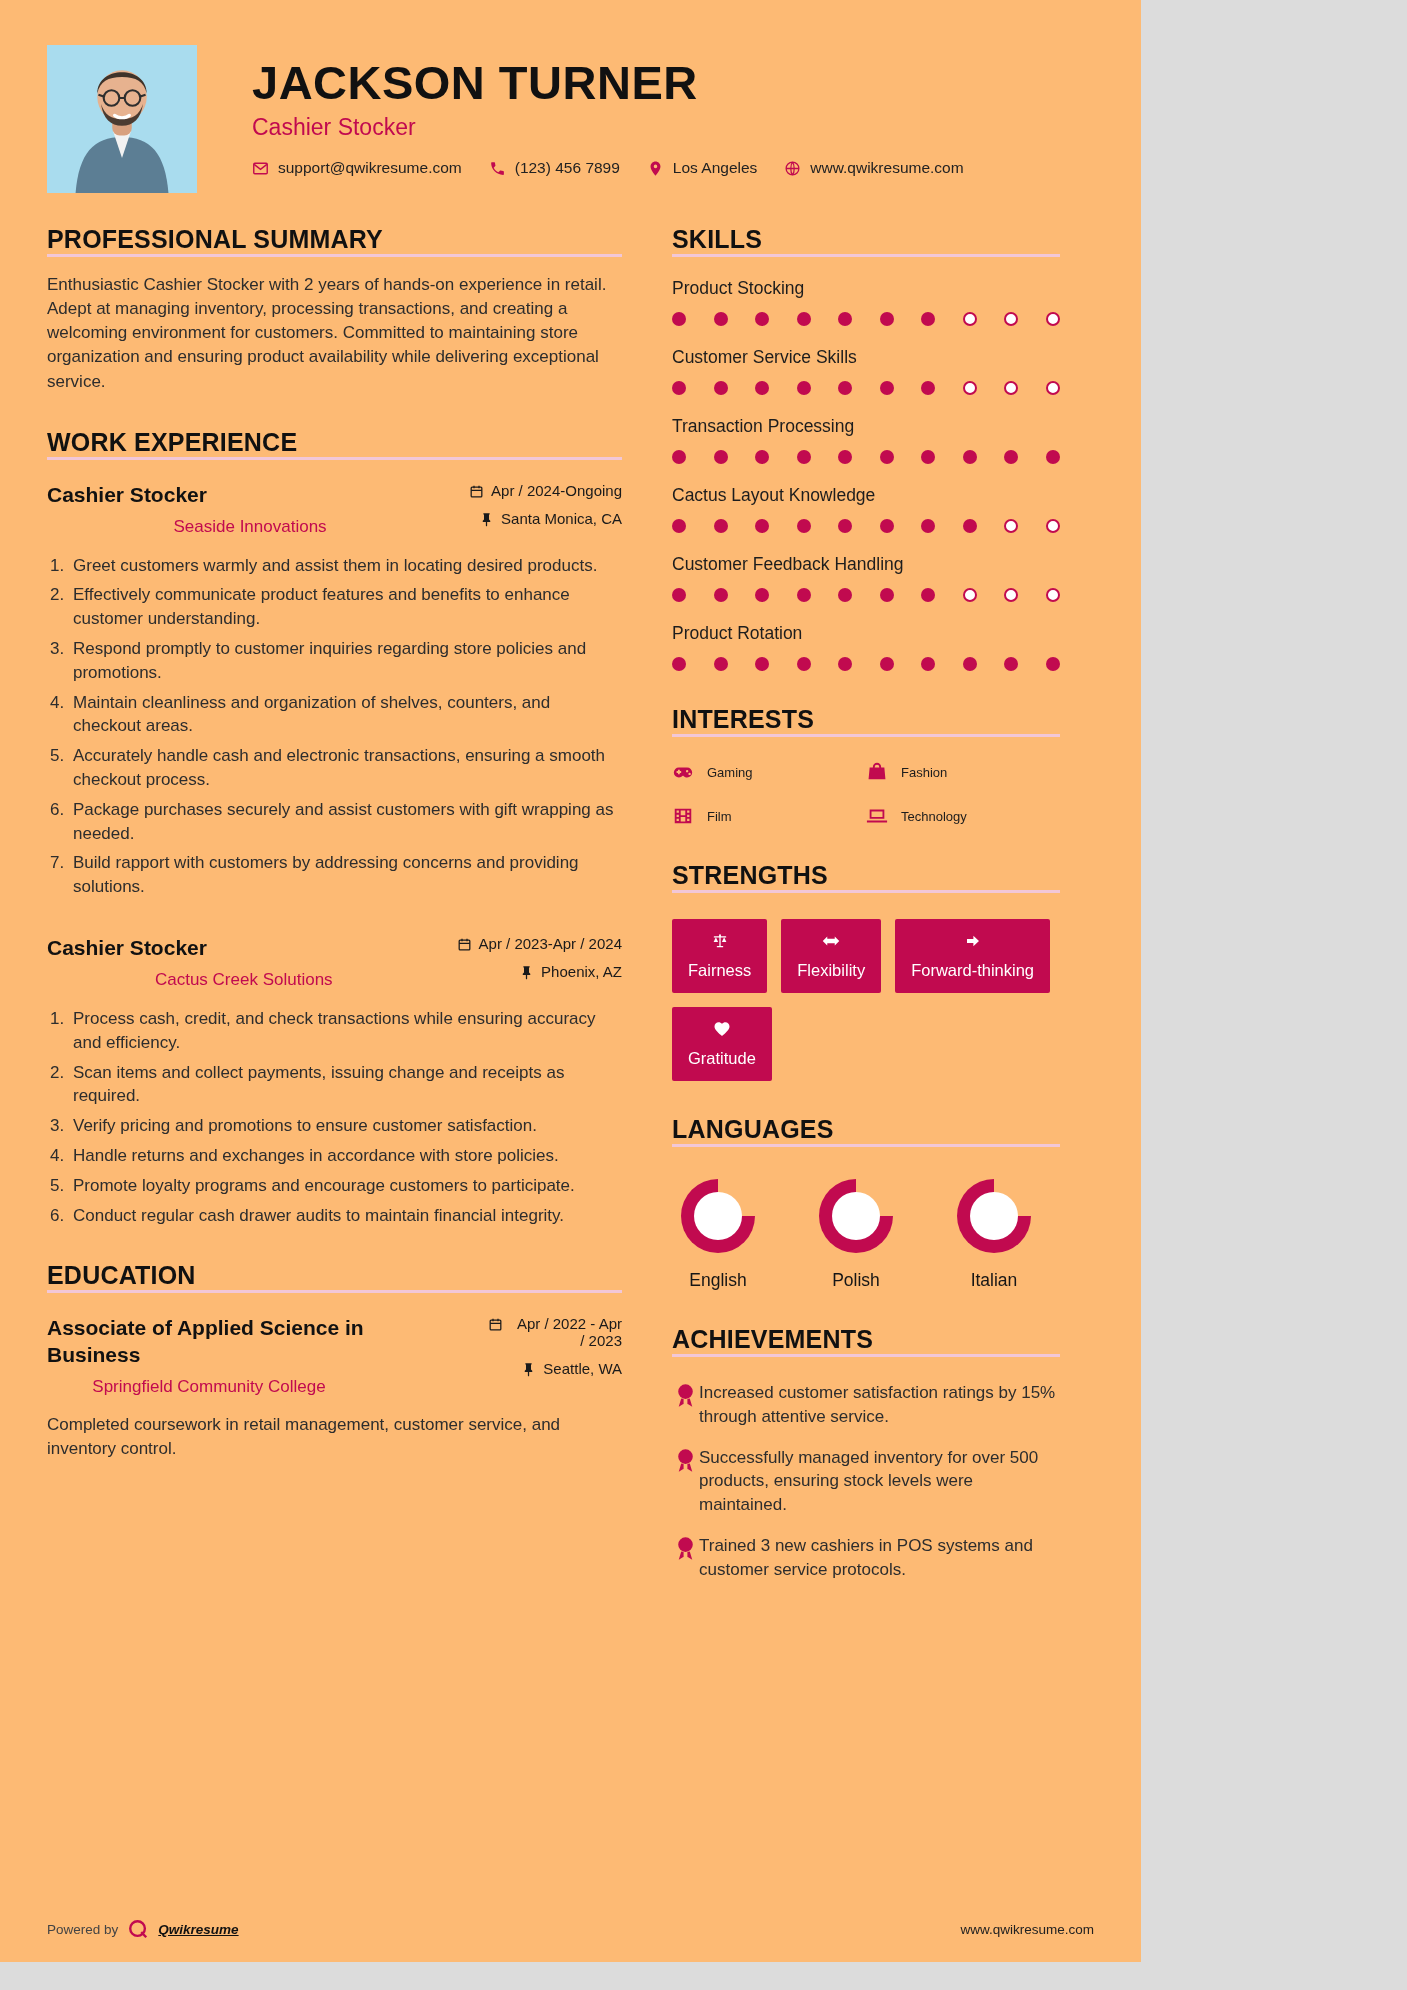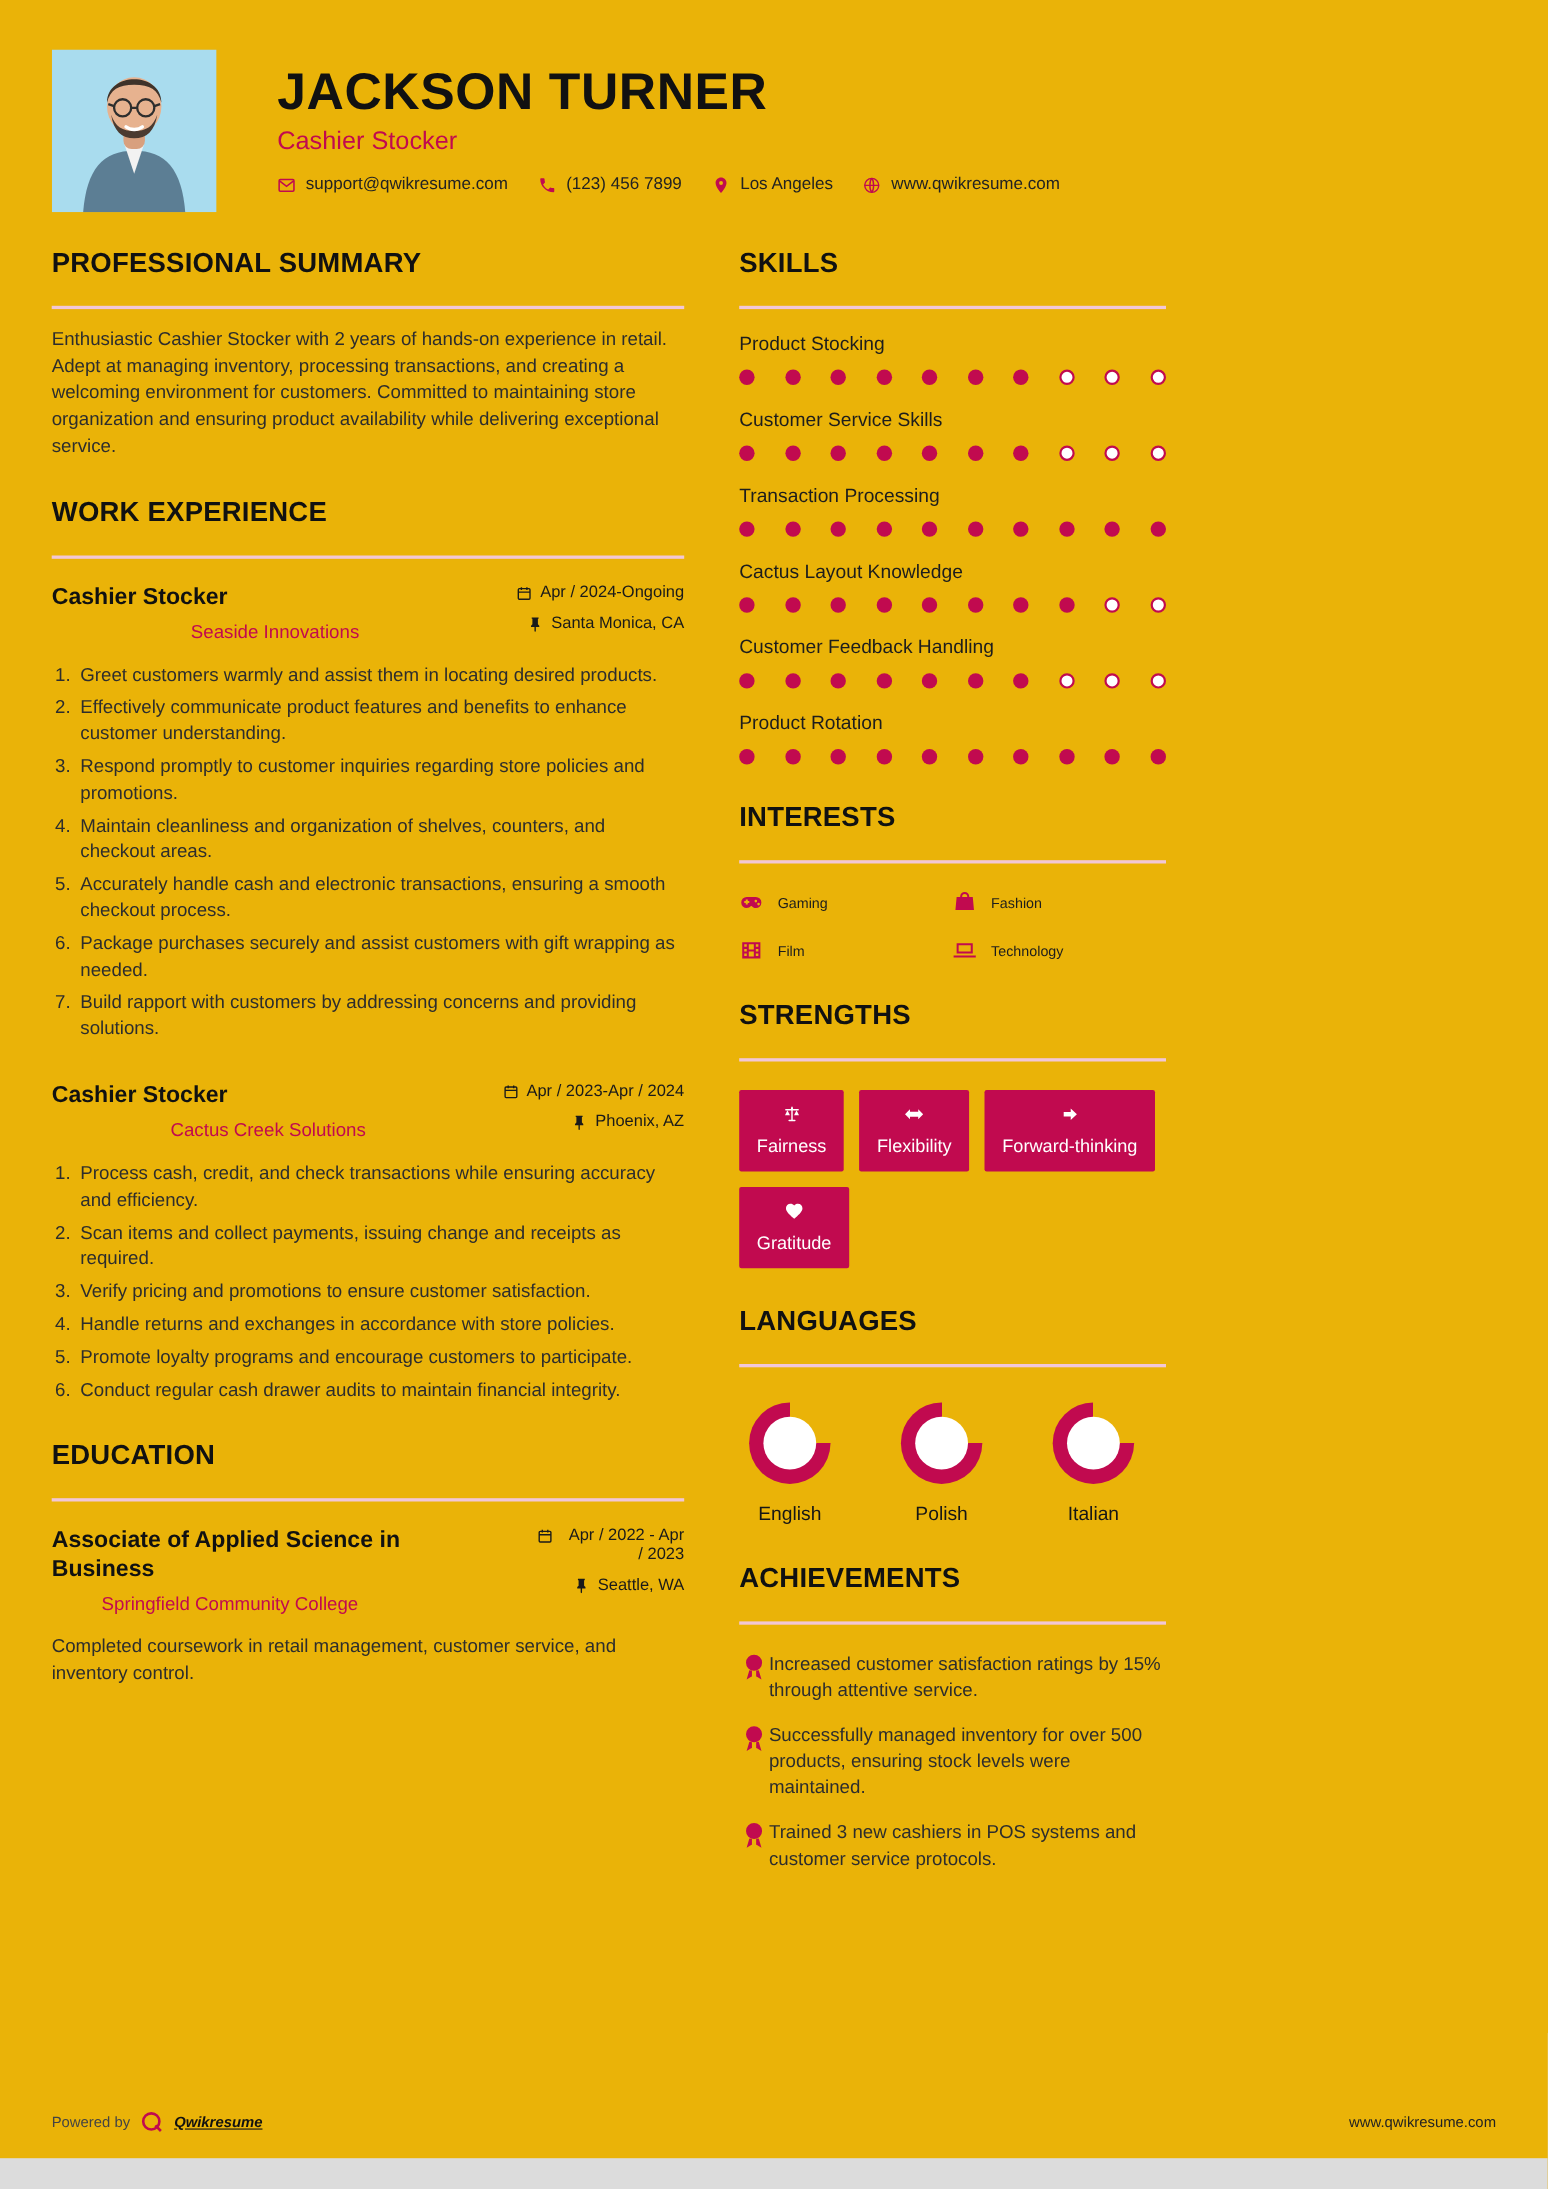--- a/index.html
+++ b/index.html
@@ -10,23 +10,23 @@
   }
   * { box-sizing: border-box; }
   html, body { margin: 0; padding: 0; }
   body {
     background: #dcdcdc;
     font-family: "Liberation Sans", "DejaVu Sans", sans-serif;
     color: var(--text);
     width: 1407px;
   }
   .page {
-    width: 1407px;
+    width: 1141px;
     height: 1962px;
-    background: #eab308;
+    background: #fdba74;
     position: relative;
     overflow: hidden;
   }
   .content { padding: 45px 47px 0 47px; }
 
   
   .header { display: flex; gap: 55px; align-items: flex-start; }
   .photo { width: 150px; height: 148px; flex: 0 0 auto; overflow: hidden; }
   .photo svg { display: block; width: 100%; height: 100%; }
   .header-text { padding-top: 0; }
@@ -45,21 +45,21 @@
 
   
   .columns { display: flex; gap: 50px; margin-top: 32px; }
   .col-left { width: 575px; flex: 0 0 auto; }
   .col-right { width: 388px; flex: 0 0 auto; }
   section { margin-bottom: 34px; }
   h2.sec {
     font-size: 25px;
     color: var(--dark);
     margin: 0;
-    padding-bottom: 24px;
+    padding-bottom: 0;
     border-bottom: 3px solid var(--underline);
     letter-spacing: 0.2px;
   }
 
   
   p.summary { font-size: 17px; line-height: 1.42; margin: 16px 0 0 0; }
 
   .job { margin-top: 22px; }
   .job + .job { margin-top: 36px; }
   .job-top { display: flex; justify-content: space-between; }

